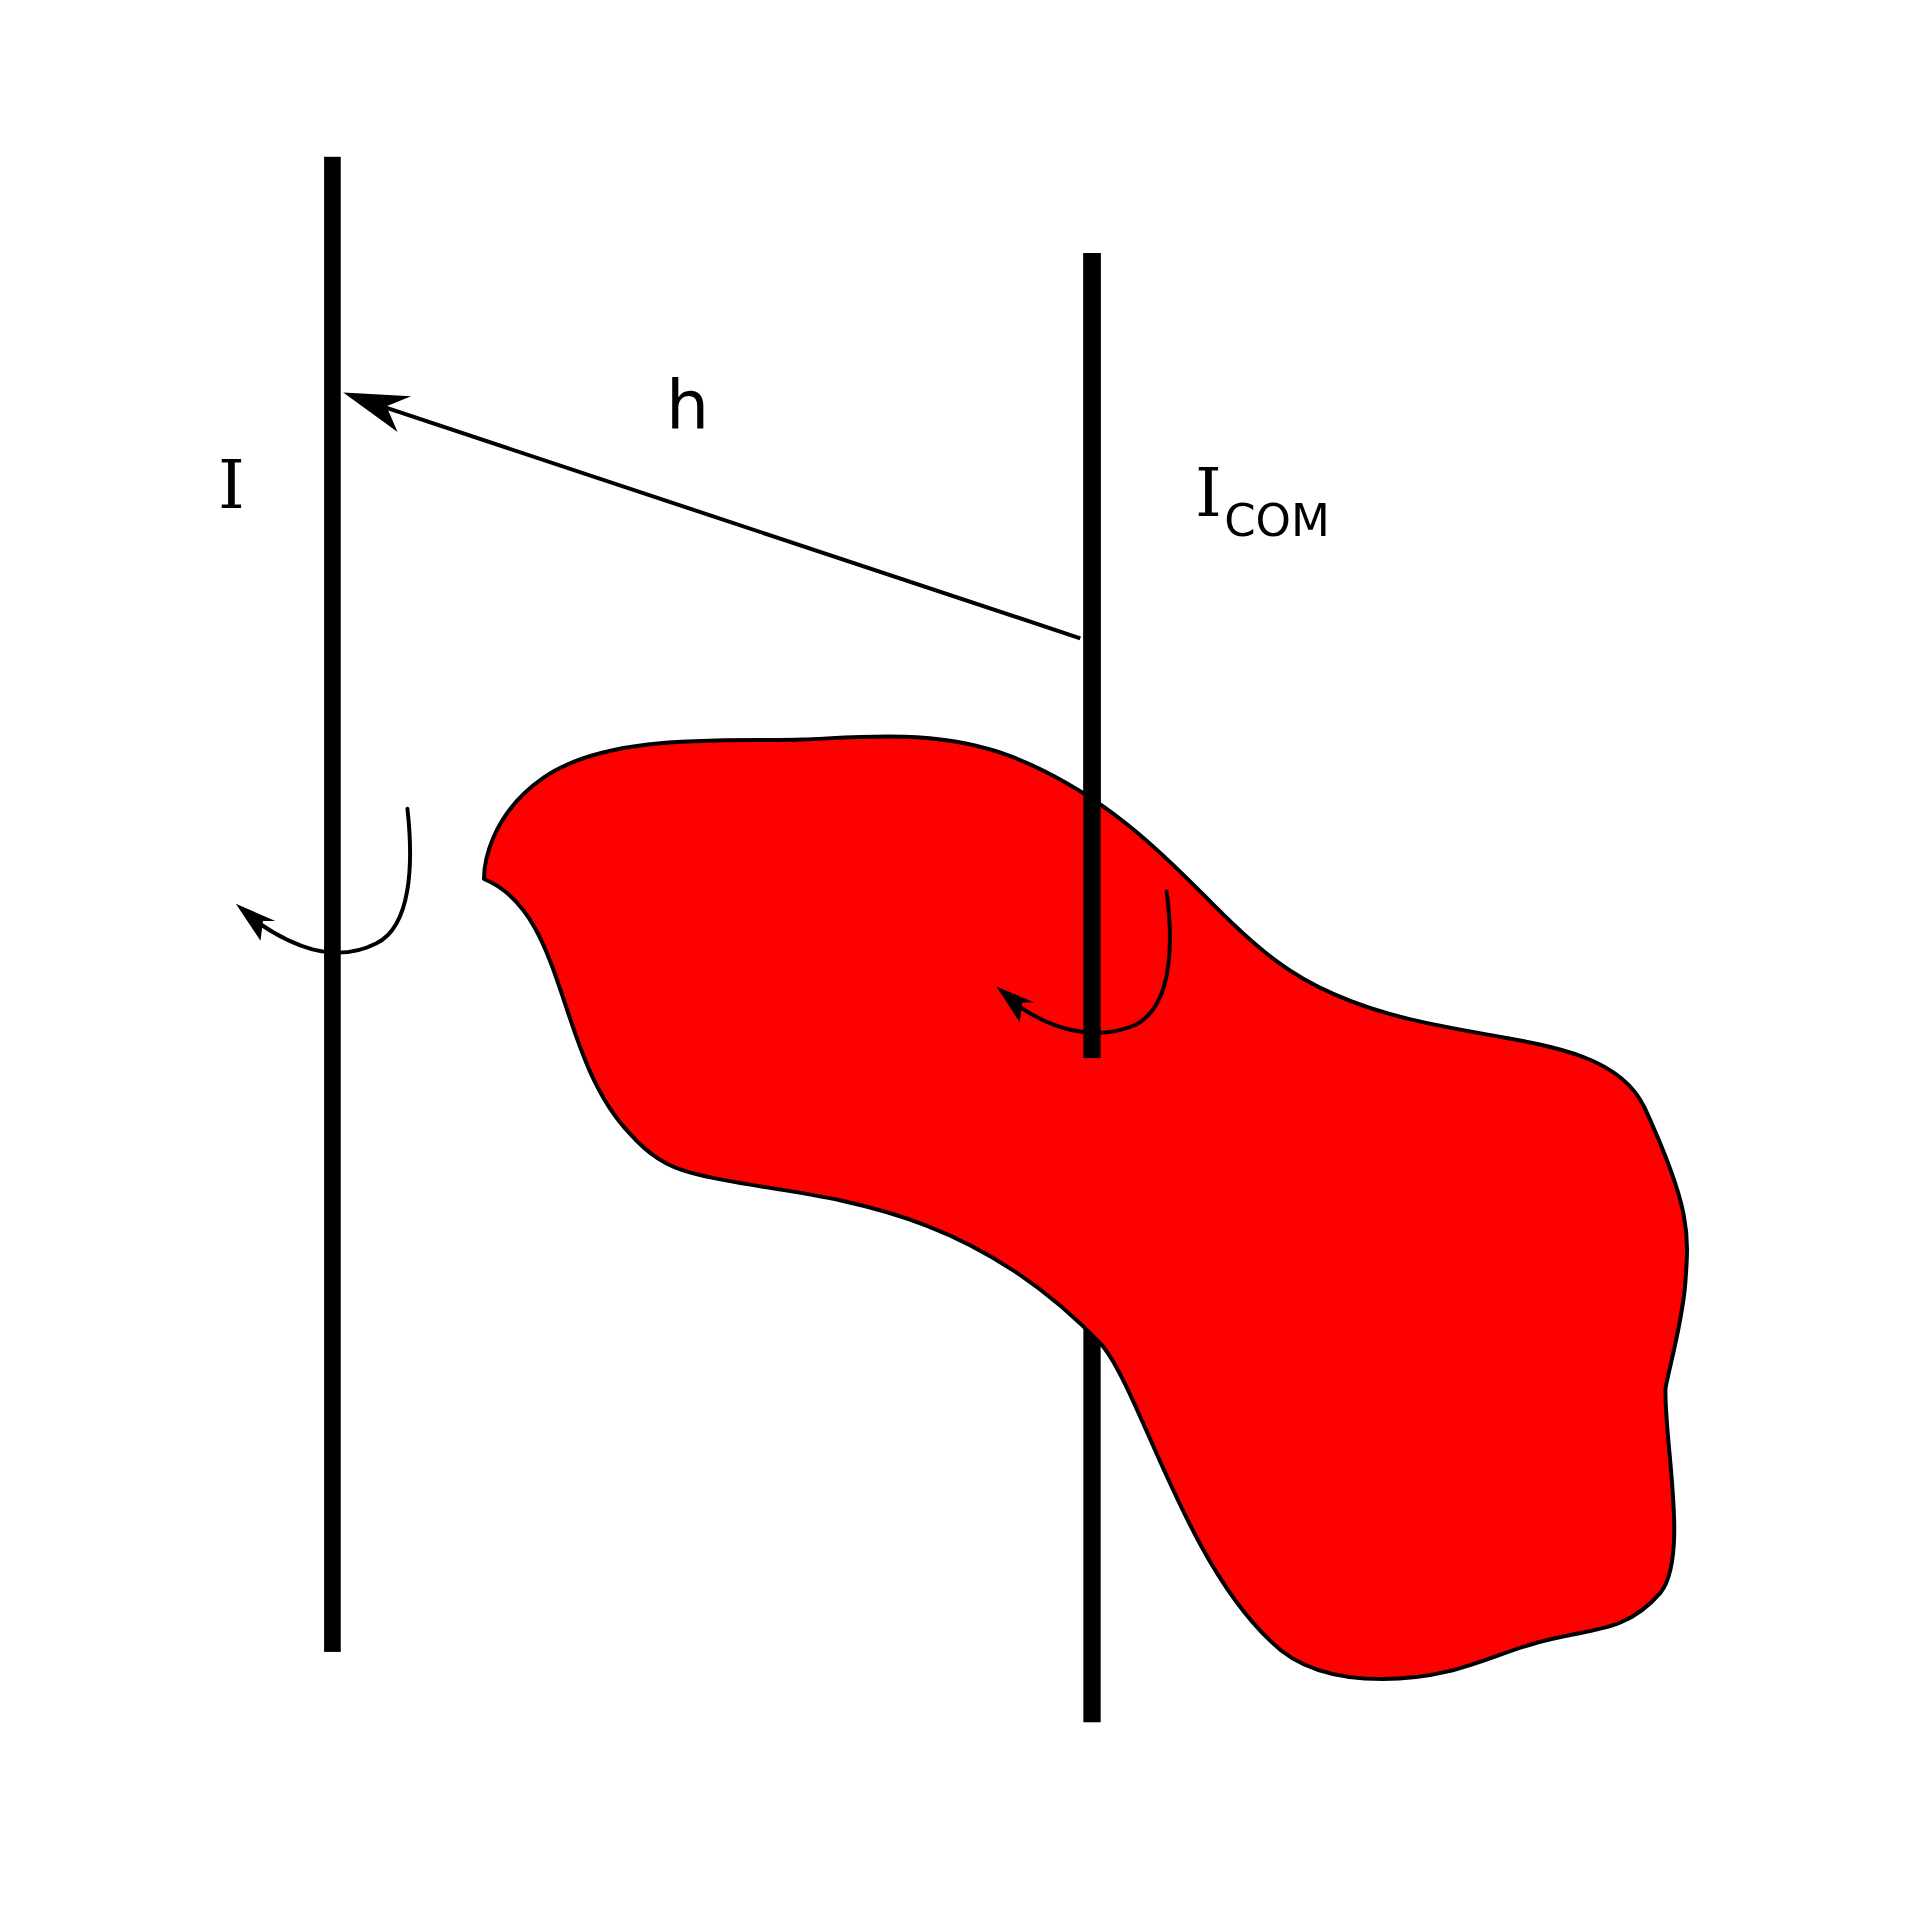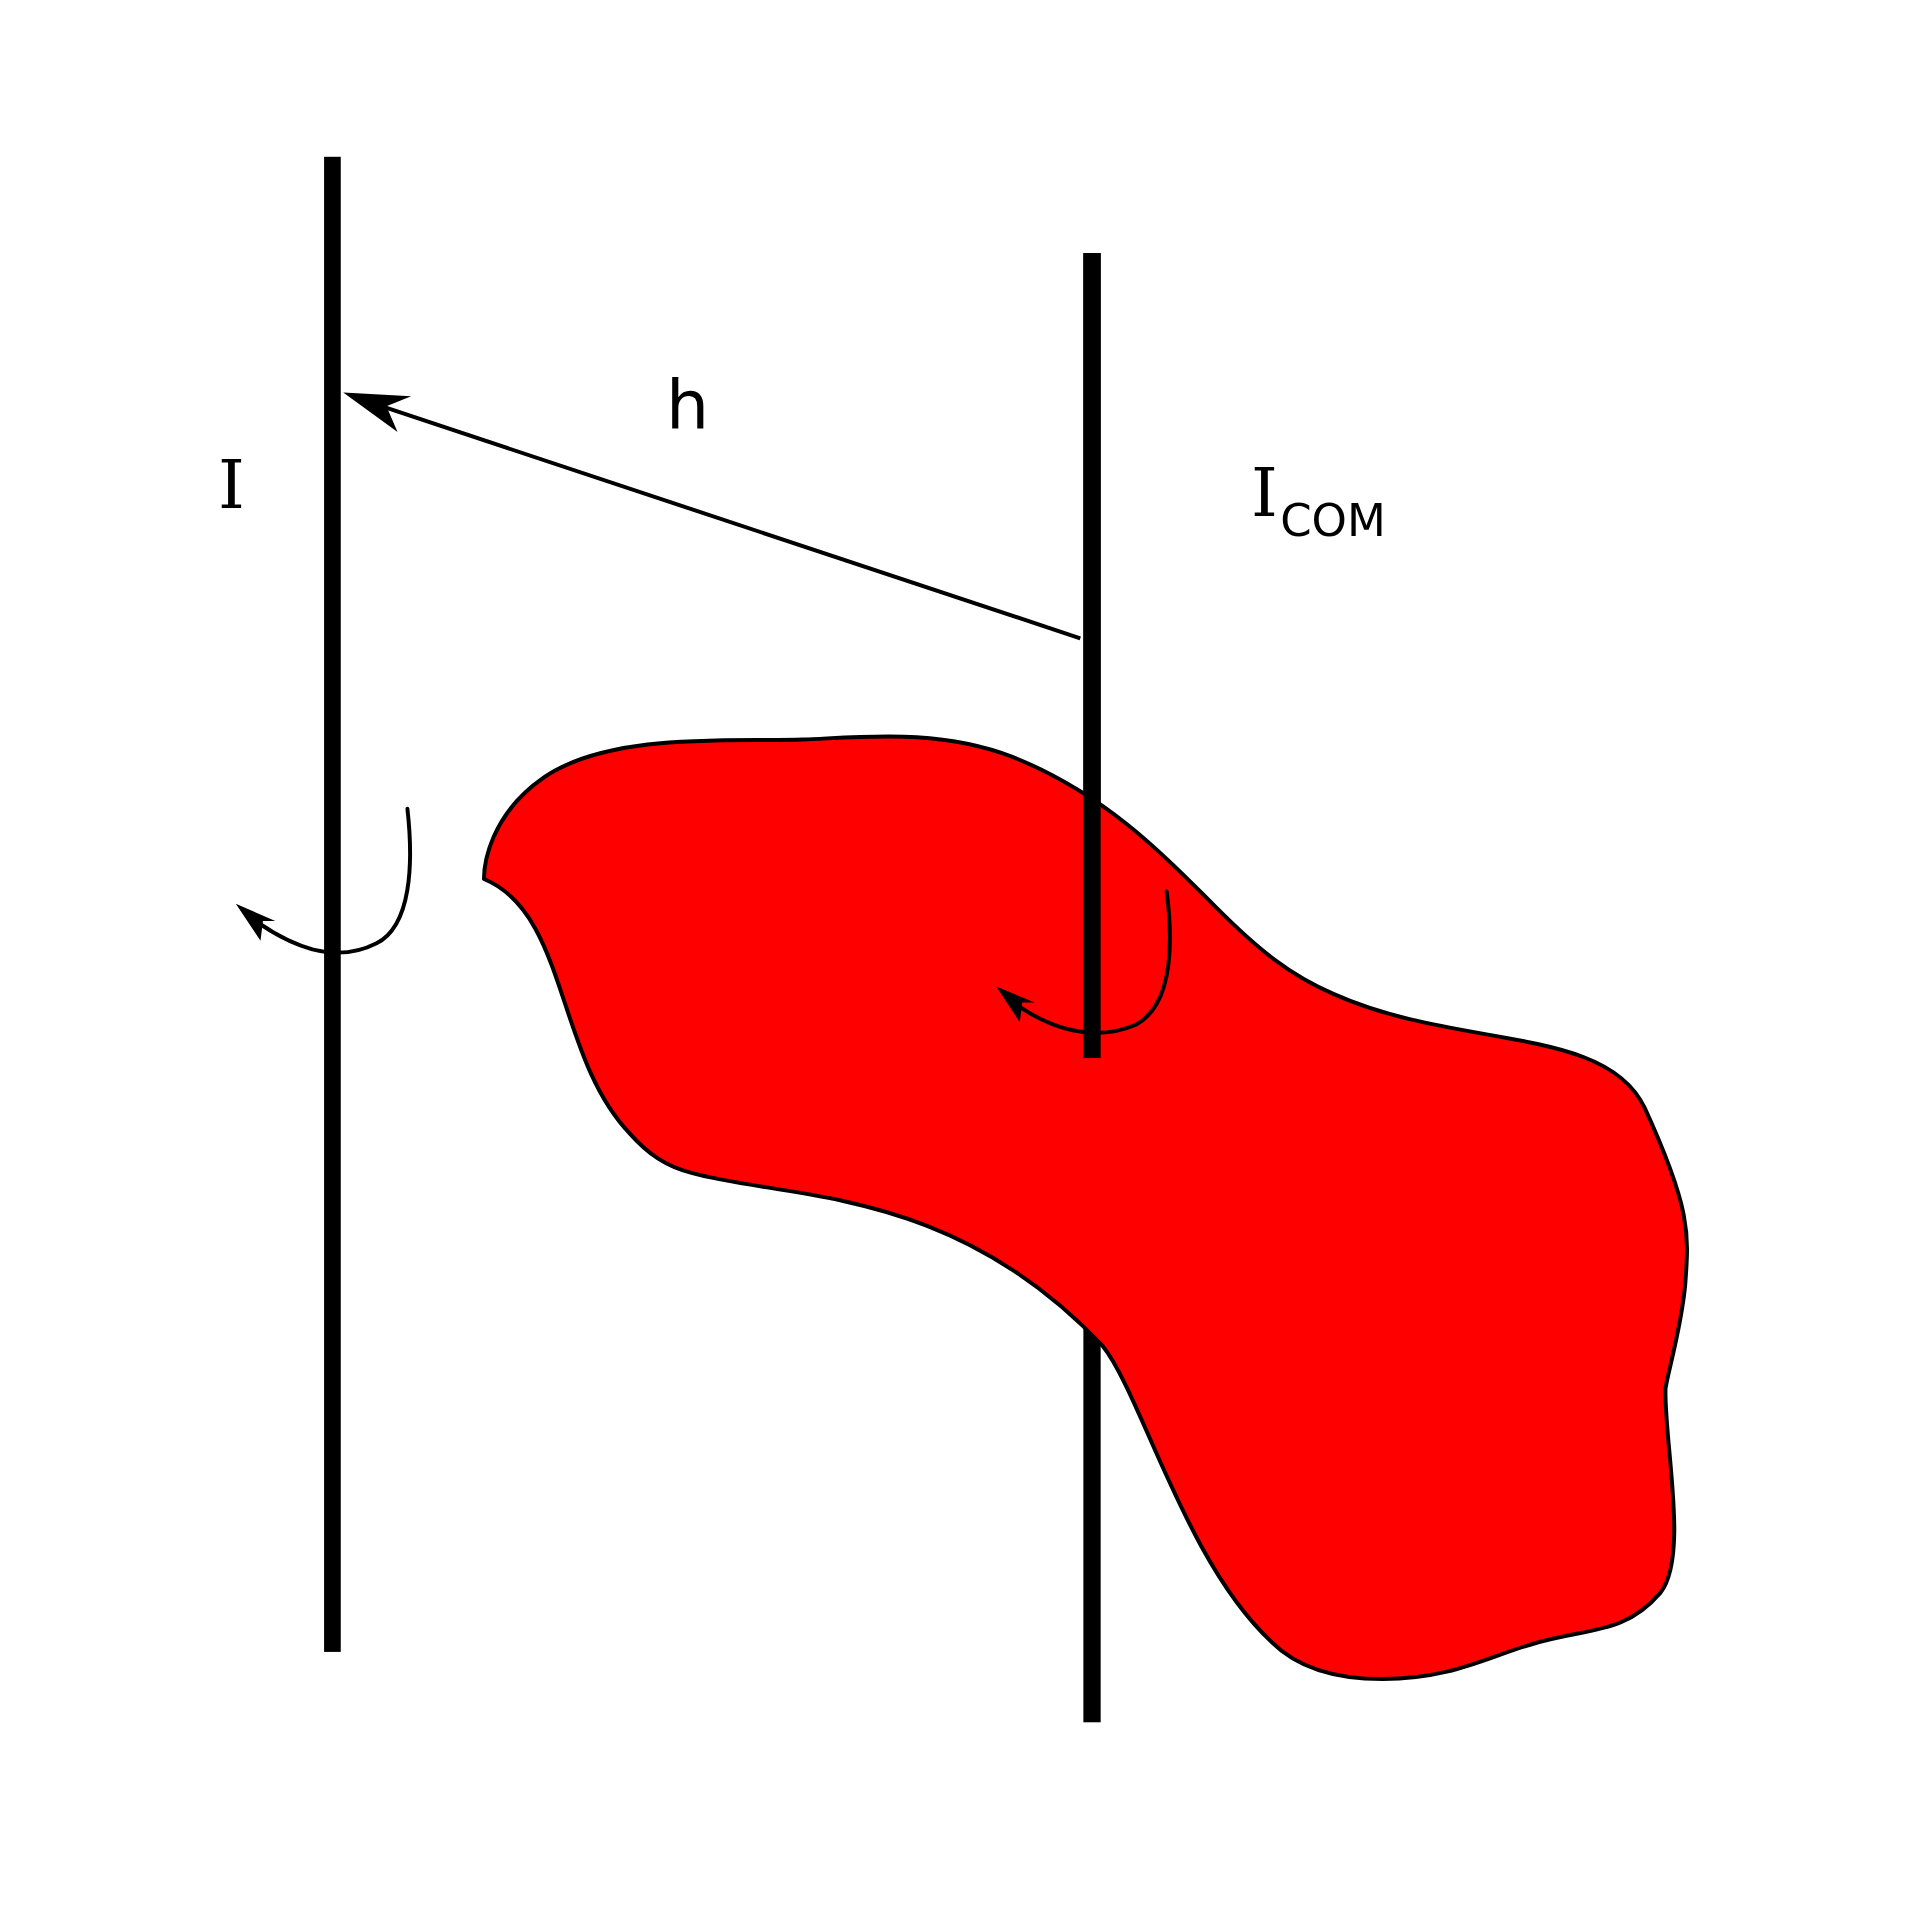--- a/index.html
+++ b/index.html
@@ -3,21 +3,21 @@
 <meta charset="utf-8">
 <style>
   html, body { margin: 0; padding: 0; background: #ffffff; }
   body { width: 1926px; height: 1926px; position: relative; overflow: hidden; }
   #canvas { position: absolute; left: 0; top: 0; width: 1926px; height: 1926px; }
   .label { position: absolute; color: #000; line-height: 1; white-space: nowrap; }
   .serif { font-family: "DejaVu Serif", serif; }
   .sans { font-family: "DejaVu Sans", sans-serif; }
   #label-i { left: 218px; top: 451px; font-size: 68px; }
   #label-h { left: 666px; top: 372px; font-size: 68px; }
-  #label-icom { left: 1251px; top: 459px; font-size: 68px; }
+  #label-icom { left: 1195px; top: 459px; font-size: 68px; }
   #label-icom .sub { font-size: 45px; position: relative; top: 20px; margin-left: 2.3px; }
 </style>
 </head>
 <body>
 
 <svg id="canvas" viewBox="0 0 1560 1560" xmlns="http://www.w3.org/2000/svg">
 
   <rect x="262.5" y="127" width="13.5" height="1211" fill="#000"></rect>
 
   <rect x="877.5" y="205" width="14" height="1190" fill="#000"></rect>

